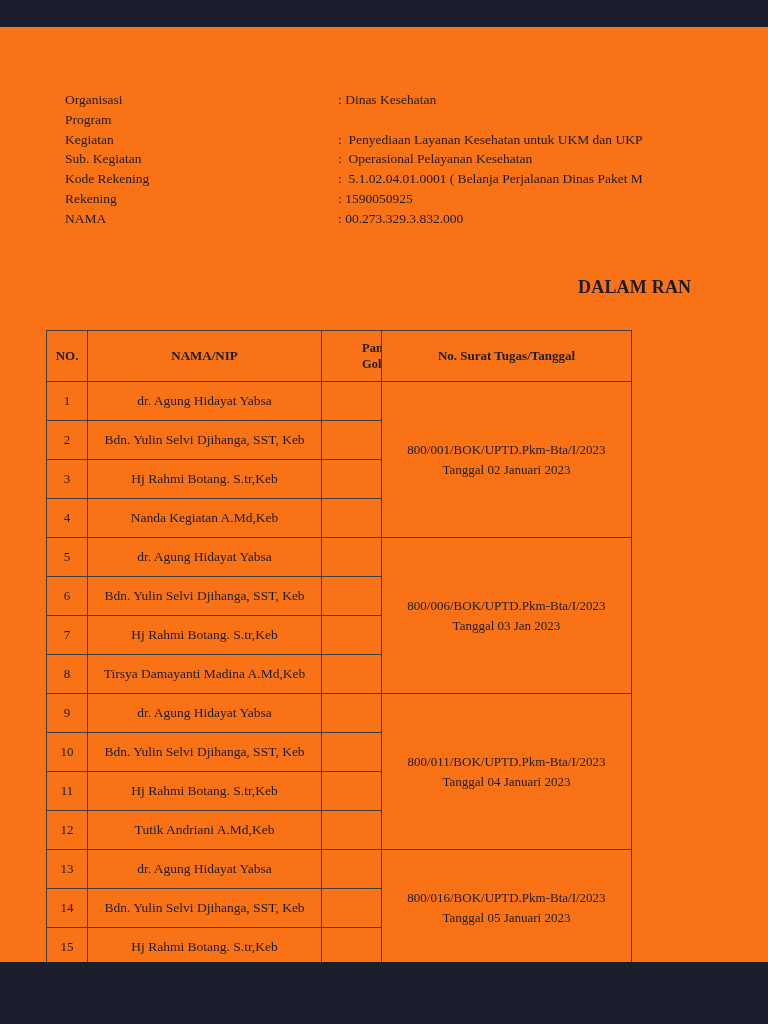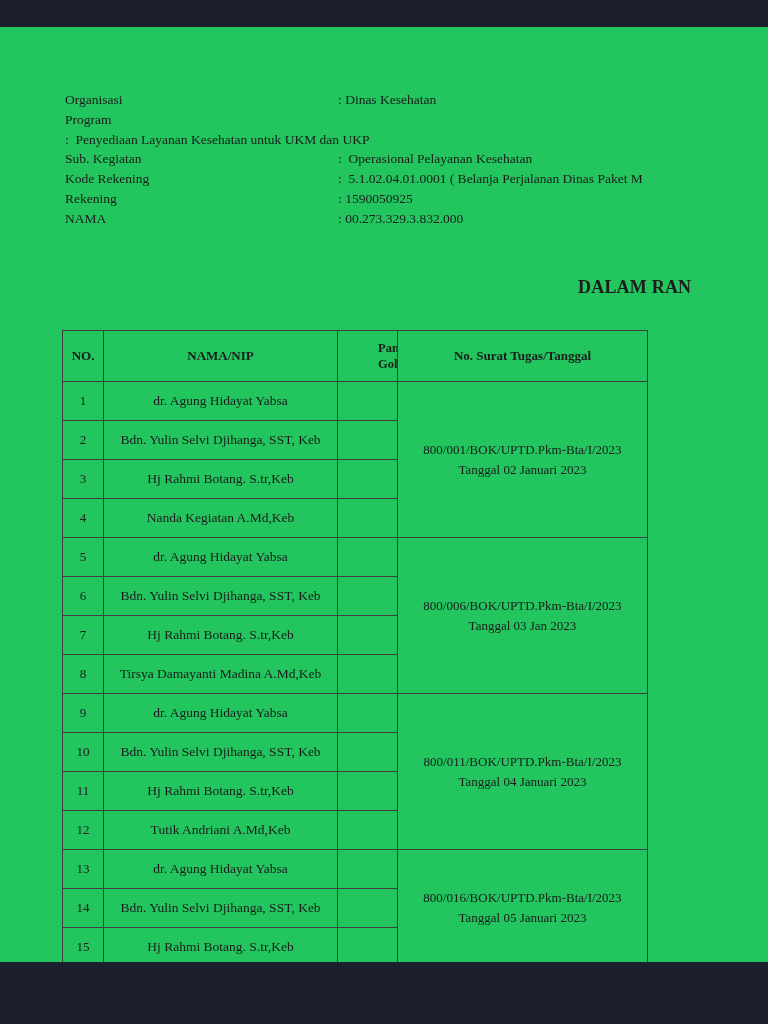--- a/index.html
+++ b/index.html
@@ -11,39 +11,39 @@
     position: relative;
     overflow: hidden;
   }
   .letterbox { position: absolute; left: 0; width: 768px; background: #1b1e2c; }
   .letterbox-top { top: 0; height: 27px; }
   .letterbox-bottom { top: 962px; height: 62px; }
 
   .page {
     position: absolute; left: 0; top: 27px;
     width: 768px; height: 935px;
-    background: #22c55e;
+    background: #f97316;
   }
 
   
   .info-block { position: absolute; left: 65px; top: 63px; }
   .info-row { display: flex; height: 19.8px; line-height: 19.8px; font-size: 13.5px; }
   .field-label { width: 273px; flex: 0 0 273px; }
   .field-value { white-space: pre; }
 
   
   .caption {
     position: absolute; left: 578px; top: 250px;
     font-weight: bold; font-size: 18px; letter-spacing: 0.2px;
     white-space: nowrap;
   }
 
   
   table.assign {
-    position: absolute; left: 62px; top: 303px;
+    position: absolute; left: 46px; top: 303px;
     border-collapse: collapse; table-layout: fixed;
     width: 585px;
     color: #1c1c1c;
   }
   table.assign th, table.assign td {
     border: 1.5px solid #3f3f3f;
     padding: 0;
     overflow: hidden;
   }
   tr.head-row { height: 51px; }
@@ -68,20 +68,21 @@
 
   <div class="info-block">
     <div class="info-row">
       <span class="field-label">Organisasi</span>
       <span class="field-value">: Dinas Kesehatan</span>
     </div>
     <div class="info-row">
       <span class="field-label">Program</span>
     </div>
     <div class="info-row">
+      <span class="field-label">Kegiatan</span>
       <span class="field-value">:  Penyediaan Layanan Kesehatan untuk UKM dan UKP</span>
     </div>
     <div class="info-row">
       <span class="field-label">Sub. Kegiatan</span>
       <span class="field-value">:  Operasional Pelayanan Kesehatan</span>
     </div>
     <div class="info-row">
       <span class="field-label">Kode Rekening</span>
       <span class="field-value">:  5.1.02.04.01.0001 ( Belanja Perjalanan Dinas Paket M</span>
     </div>

